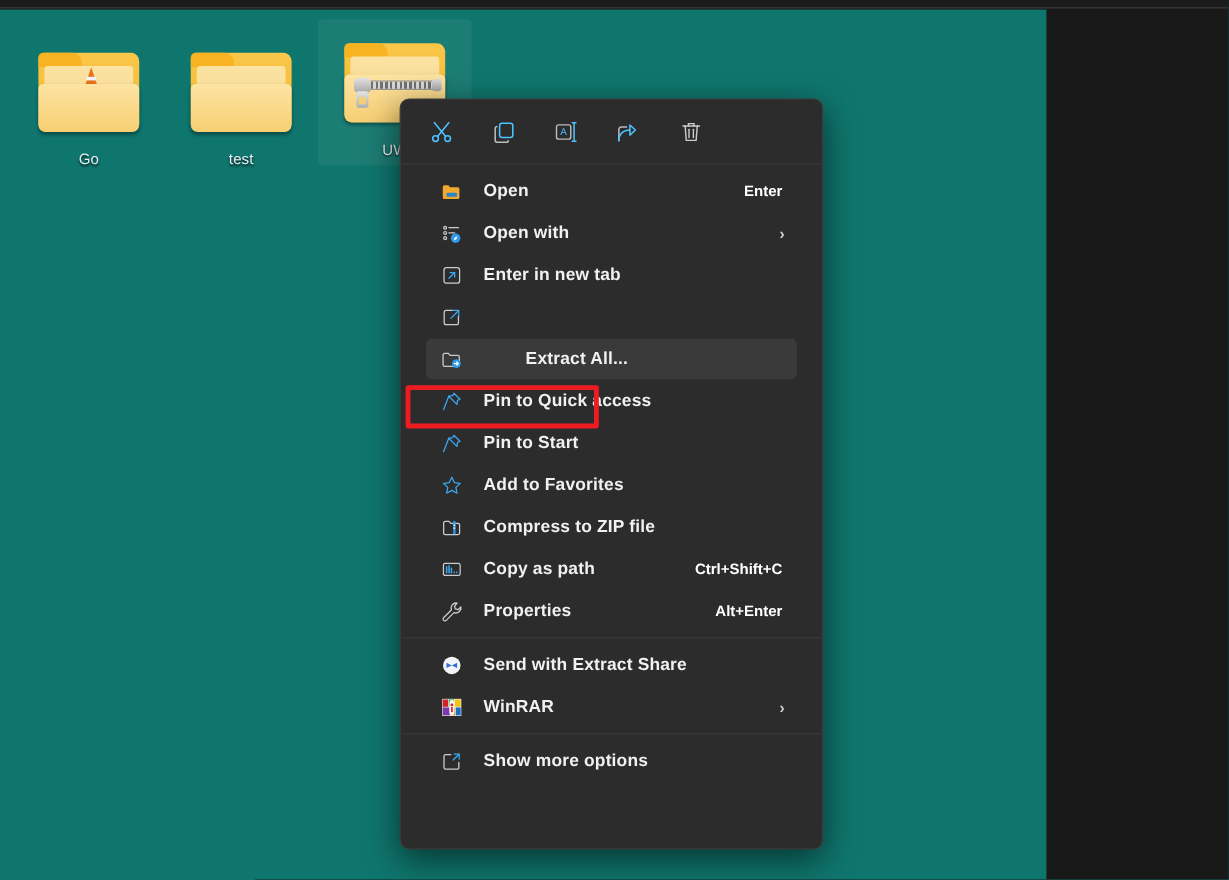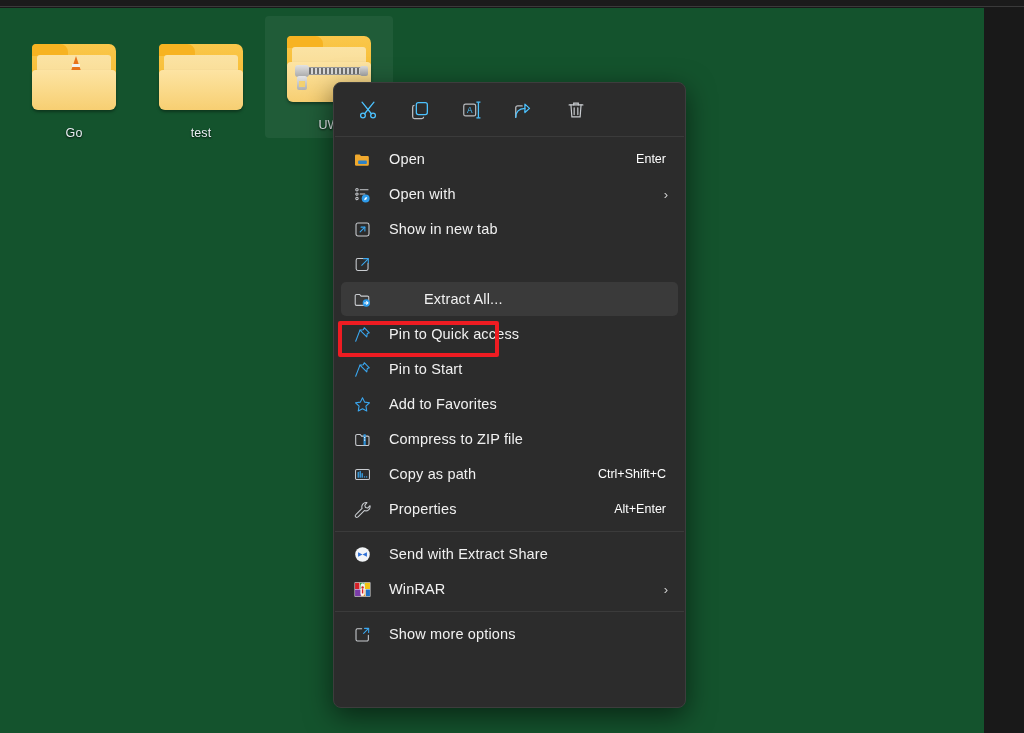--- a/index.html
+++ b/index.html
@@ -22,22 +22,22 @@
     top: 0; left: 0;
     width: 1024px; height: 7px;
     background: #1b1b1b;
     border-bottom: 1px solid #3a3a3a;
   }
 
   
   #desktop {
     position: absolute;
     top: 8px; left: 0;
-    width: 984px; height: 725px;
-    background: #14532d;
+    width: 872px; height: 725px;
+    background: #0f766e;
   }
 
   .desk-icon {
     position: absolute;
     width: 128px;
     text-align: center;
     cursor: default;
     padding-top: 6px;
     padding-bottom: 6px;
     border-radius: 4px;
@@ -140,21 +140,21 @@
     border-radius: 5px;
     cursor: default;
   }
 
   .separator {
     height: 1px;
     background: #3b3b3b;
     margin: 0 1px;
   }
 
-  .menu-list { padding: 4px 5px; }
+  .menu-list { padding: 4px 19px; font-weight: bold; }
 
   .menu-item {
     position: relative;
     display: flex;
     align-items: center;
     height: 34px;
     margin: 1px 2px;
     padding: 0 8px 0 12px;
     border-radius: 5px;
     cursor: default;
@@ -340,21 +340,21 @@
     </div>
 
     <div class="menu-item">
       <span class="mi-icon">
         <svg width="19" height="19" viewBox="0 0 24 24" fill="none" stroke-width="1.35">
           <rect x="3.8" y="3.8" width="16.4" height="16.4" rx="2.4" stroke="#c9ccd0"></rect>
           <path d="M9 15l6-6" stroke="#3aa7f0" stroke-linecap="round"></path>
           <path d="M10.2 9h4.8v4.8" stroke="#3aa7f0" stroke-linecap="round" stroke-linejoin="round"></path>
         </svg>
       </span>
-      <span class="mi-label">Show in new tab</span>
+      <span class="mi-label">Enter in new tab</span>
     </div>
 
     <div class="menu-item">
       <span class="mi-icon">
         <svg width="19" height="19" viewBox="0 0 24 24" fill="none" stroke-width="1.35" stroke-linecap="round" stroke-linejoin="round">
           <path d="M13 4.5H6a2 2 0 0 0-2 2v11a2 2 0 0 0 2 2h11a2 2 0 0 0 2-2v-7" stroke="#c9ccd0"></path>
           <path d="M11 13l8.2-8.2" stroke="#3aa7f0"></path>
           <path d="M13.4 4.6h5.9v5.9" stroke="#3aa7f0"></path>
         </svg>
       </span>

